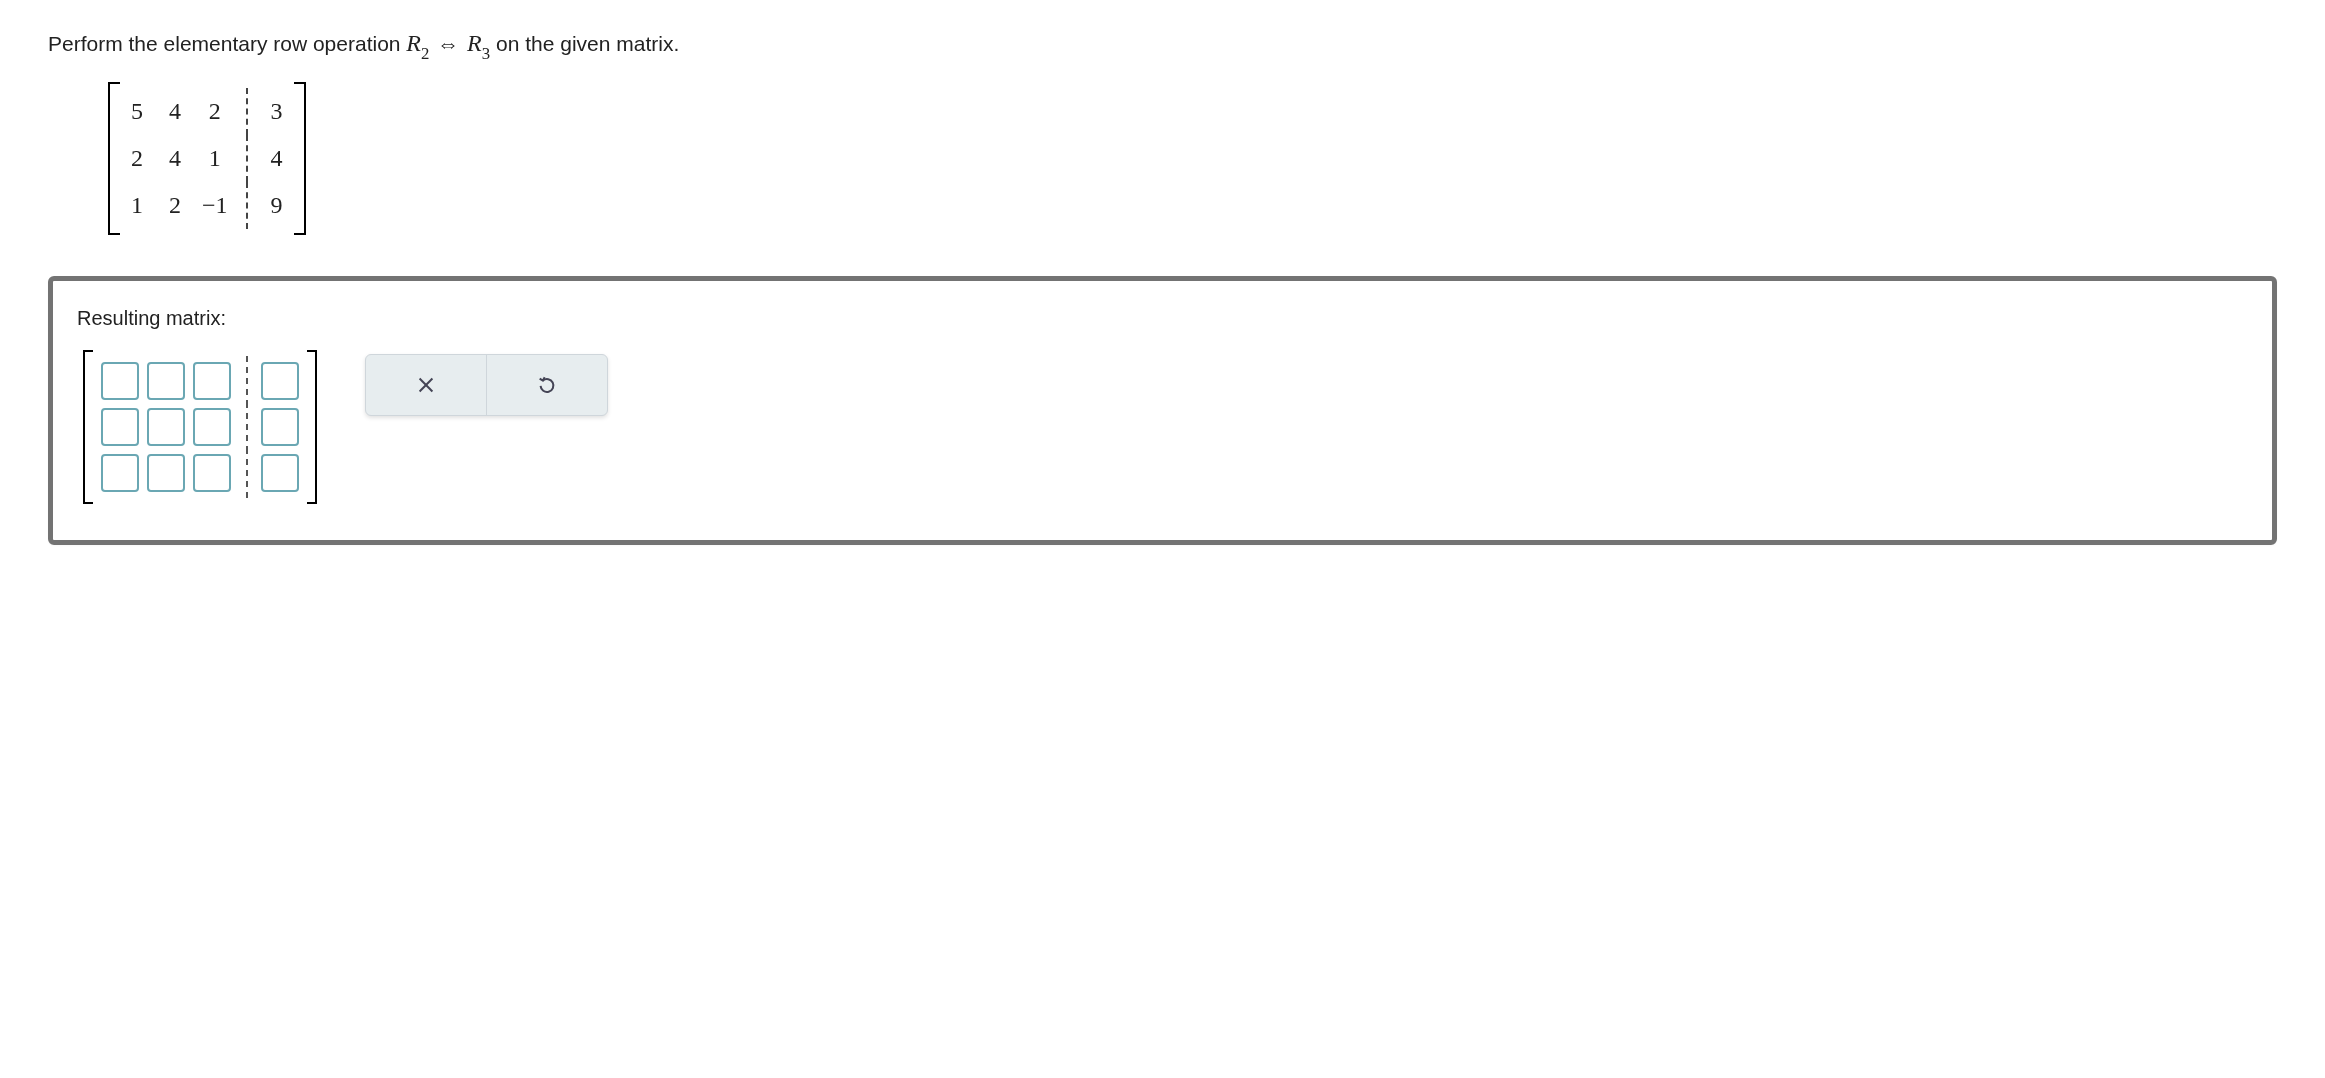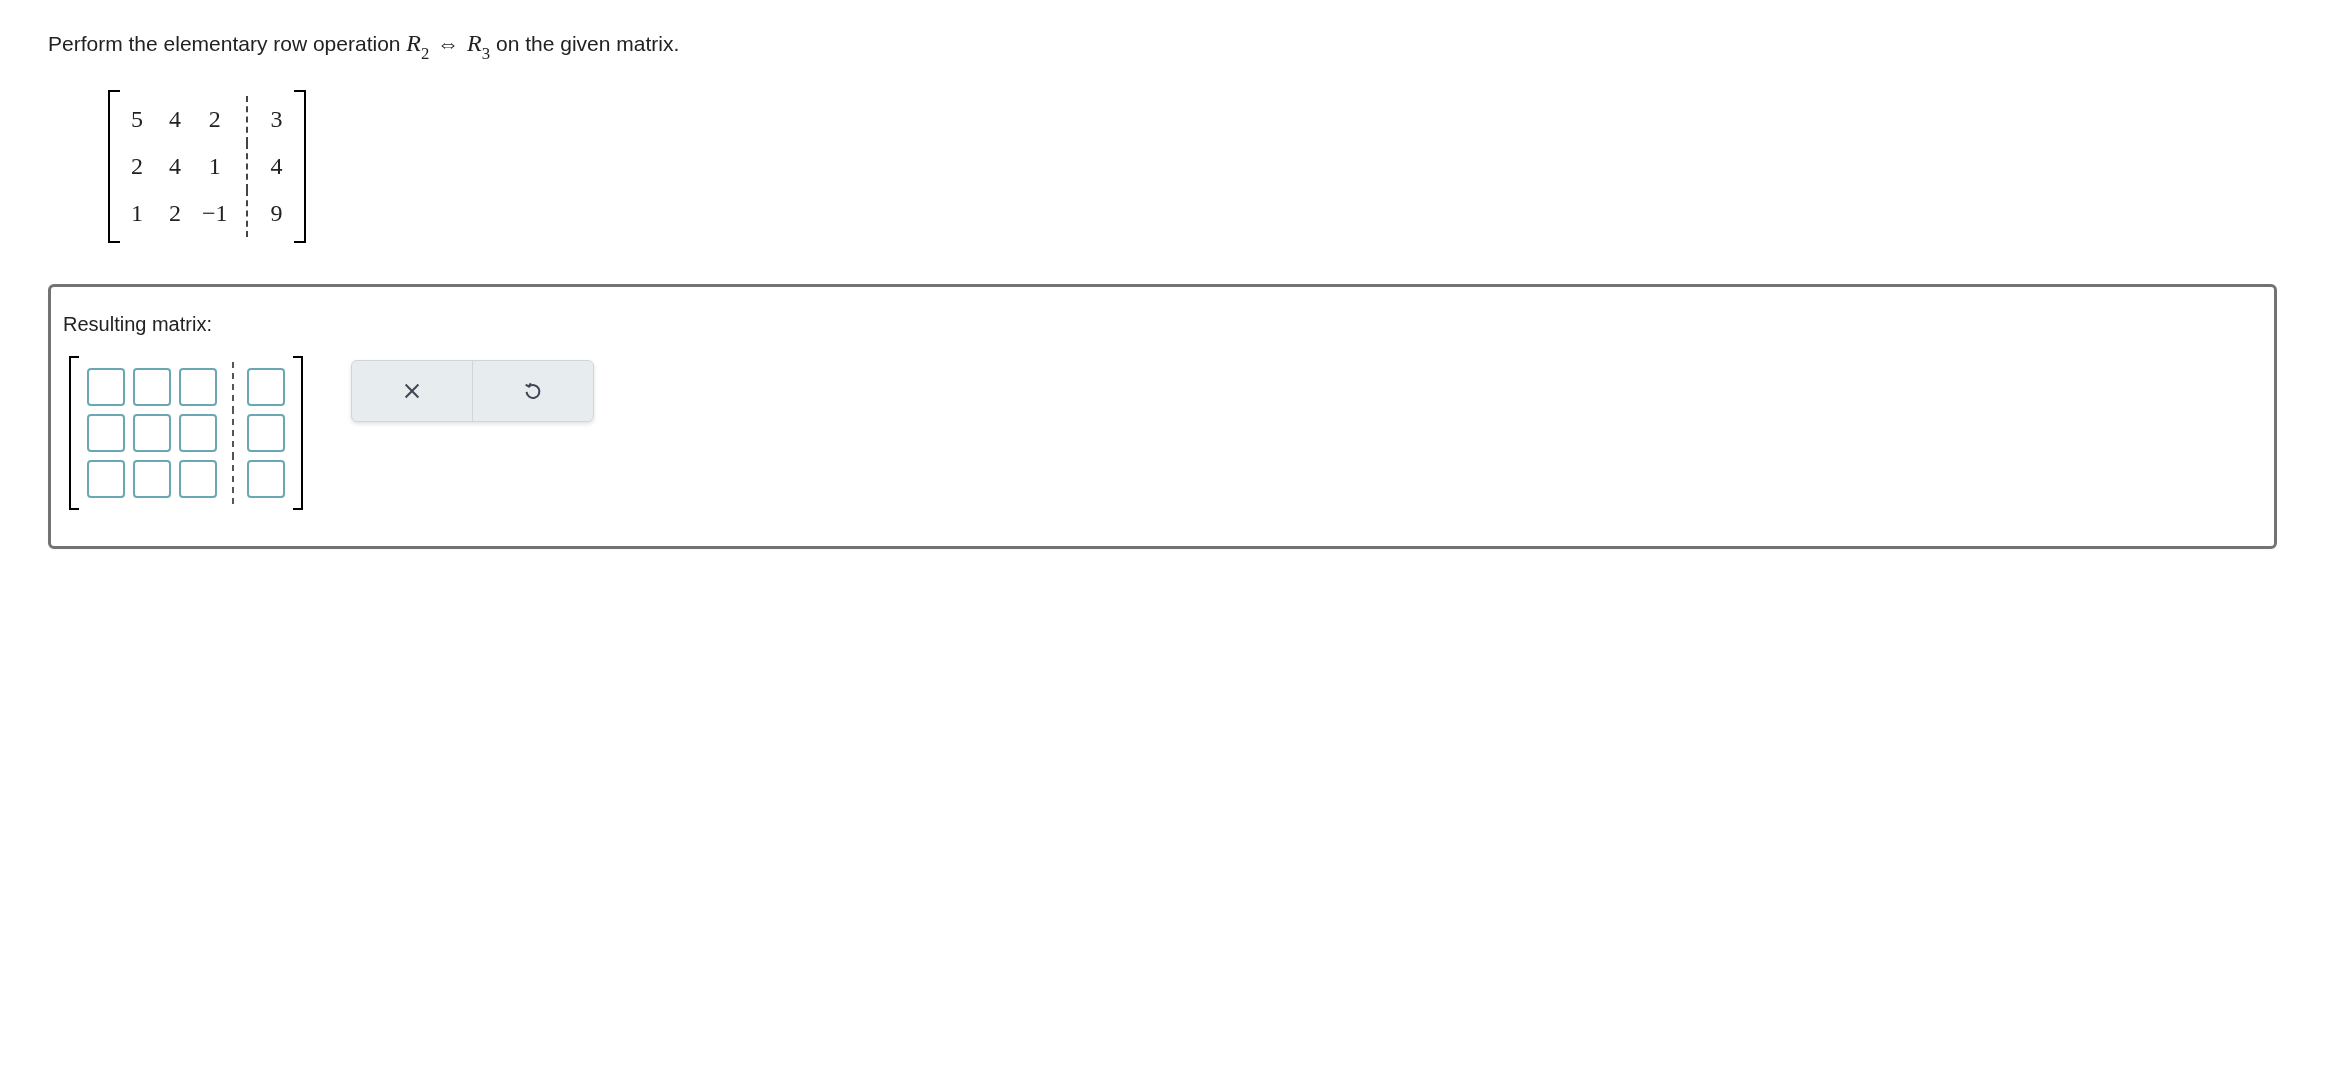--- a/index.html
+++ b/index.html
@@ -7,21 +7,21 @@
     padding: 0;
     font-family: Arial, Helvetica, sans-serif;
     font-size: 21px;
     color: #222;
     background: #fff;
   }
   .page {
     padding: 30px 48px;
   }
   .question {
-    margin-bottom: 28px;
+    margin-bottom: 20px;
   }
   .math-i { font-style: italic; font-family: 'Times New Roman', serif; font-size: 24px; }
   .sub { font-size: 0.7em; vertical-align: sub; font-style: normal; position: relative; top: 2px; }
   .arrow-icon {
     display: inline-block;
     font-family: 'Times New Roman', serif;
     font-size: 22px;
     padding: 0 2px;
   }
 
@@ -54,23 +54,23 @@
     top: 0;
     bottom: 0;
     width: 10px;
     border: 2px solid #000;
   }
   .bracket.left  { left: 0;  border-right: none; }
   .bracket.right { right: 0; border-left: none; }
 
   
   .panel {
-    border: 3px solid #737373;
+    border: 5px solid #737373;
     border-radius: 6px;
-    padding: 26px 24px 36px 12px;
+    padding: 26px 24px 36px 24px;
     box-shadow: 0 1px 2px rgba(0,0,0,0.03);
   }
   .panel-label {
     font-size: 20px;
     margin-bottom: 20px;
   }
   .answer-row {
     display: flex;
     align-items: flex-start;
     gap: 48px;

